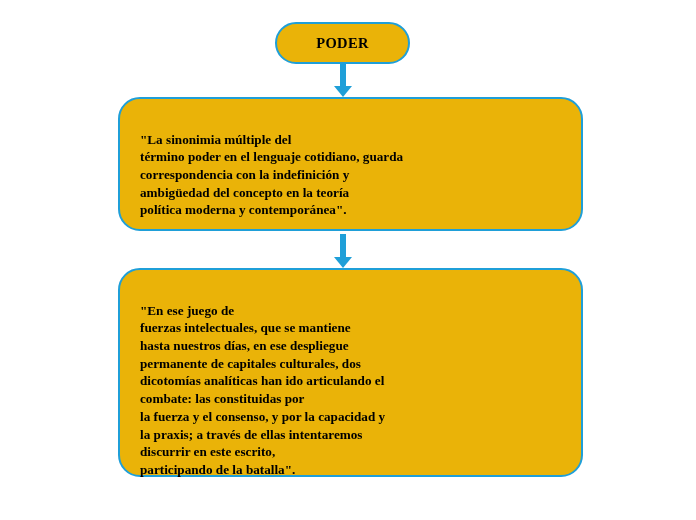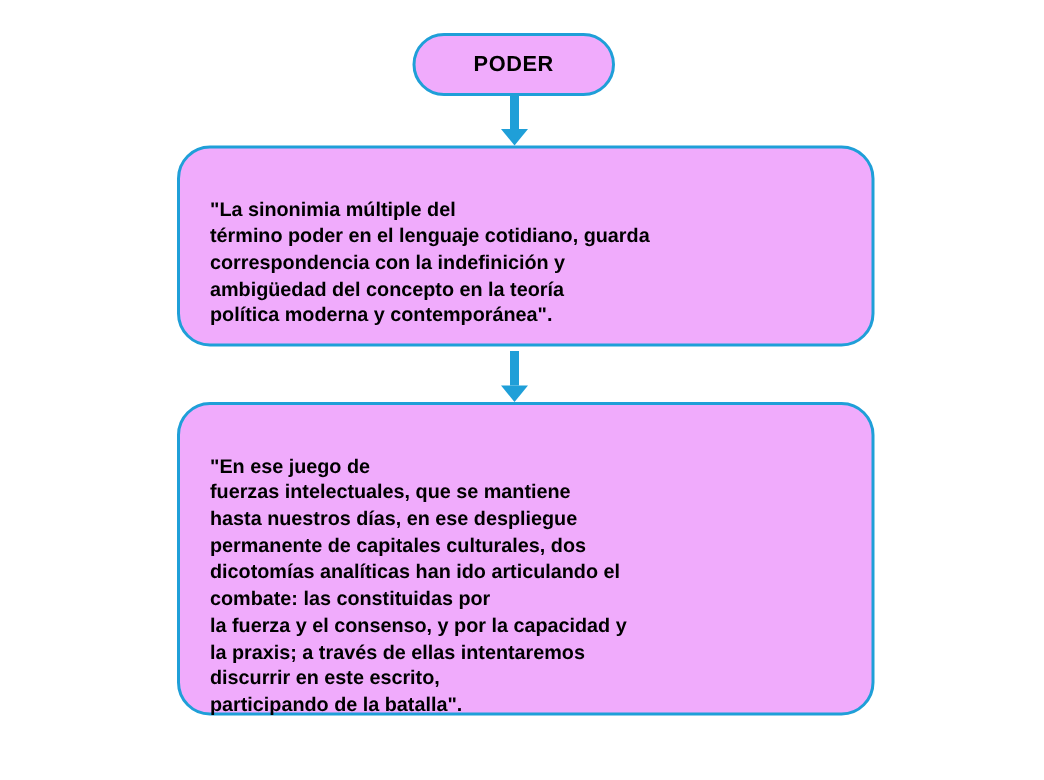--- a/index.html
+++ b/index.html
@@ -17,23 +17,24 @@
     position: relative;
     width: 696px;
     height: 520px;
   }
 
   
   .node {
     position: absolute;
     box-sizing: border-box;
     border: 2px solid #1f9fd8;
-    background: #f0abfc;
+    background: #eab308;
     color: #000000;
     font-weight: bold;
+    font-family: Liberation Serif, serif;
   }
 
   
   .node-title {
     left: 275px;
     top: 22px;
     width: 135px;
     height: 42px;
     border-radius: 21px;
     display: flex;

